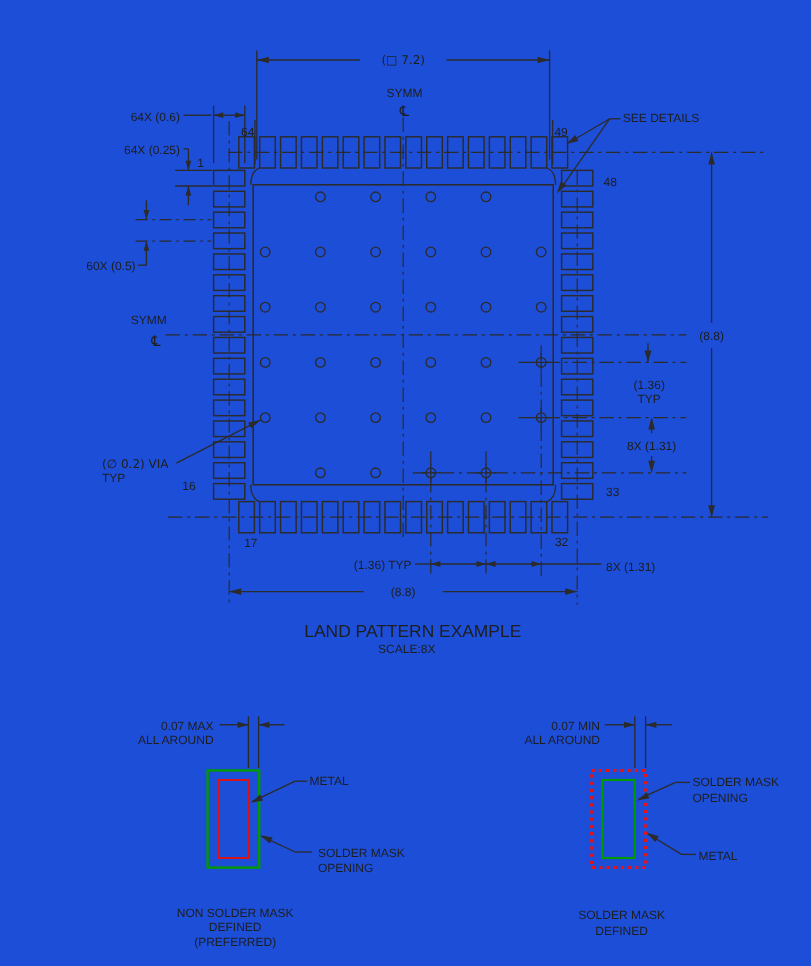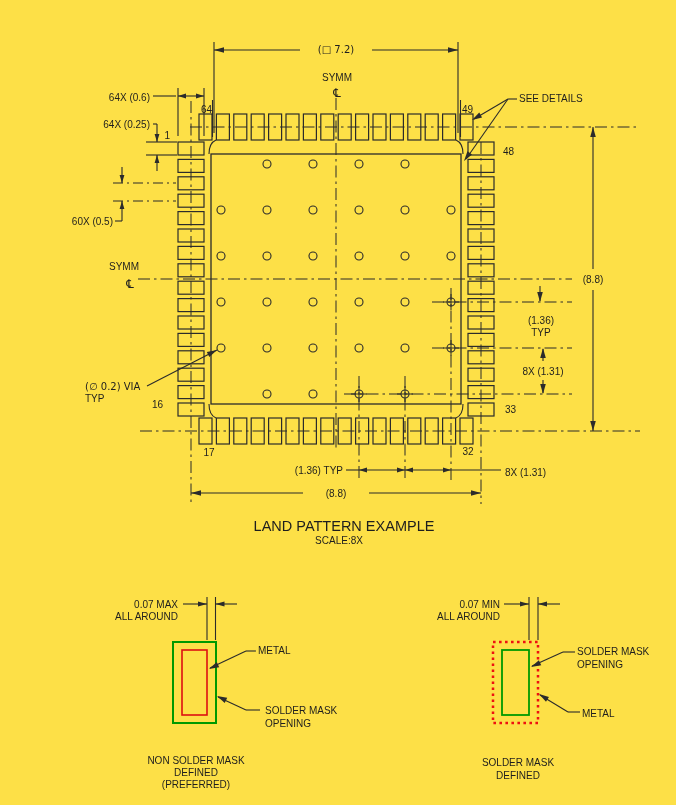--- a/index.html
+++ b/index.html
@@ -1,16 +1,16 @@
 <!DOCTYPE html>
 <html><head>
 <meta charset="utf-8">
 <style>
   html,body{margin:0;padding:0;background:#ffffff;}
-  .canvas{width:676px;height:805px;position:relative;background:#fde047;overflow:hidden;}
+  .canvas{width:676px;height:805px;position:relative;background:#1d4ed8;overflow:hidden;}
   svg{display:block;}
   text{fill:#1e1e1e;font-family:"Liberation Sans",sans-serif;font-size:10px;}
   .sym{font-family:"DejaVu Sans","Liberation Sans",sans-serif;}
   .title{font-size:14.5px;}
   .cl{font-size:12px;}
 </style>
 </head>
 <body>
 
 <div class="canvas">

